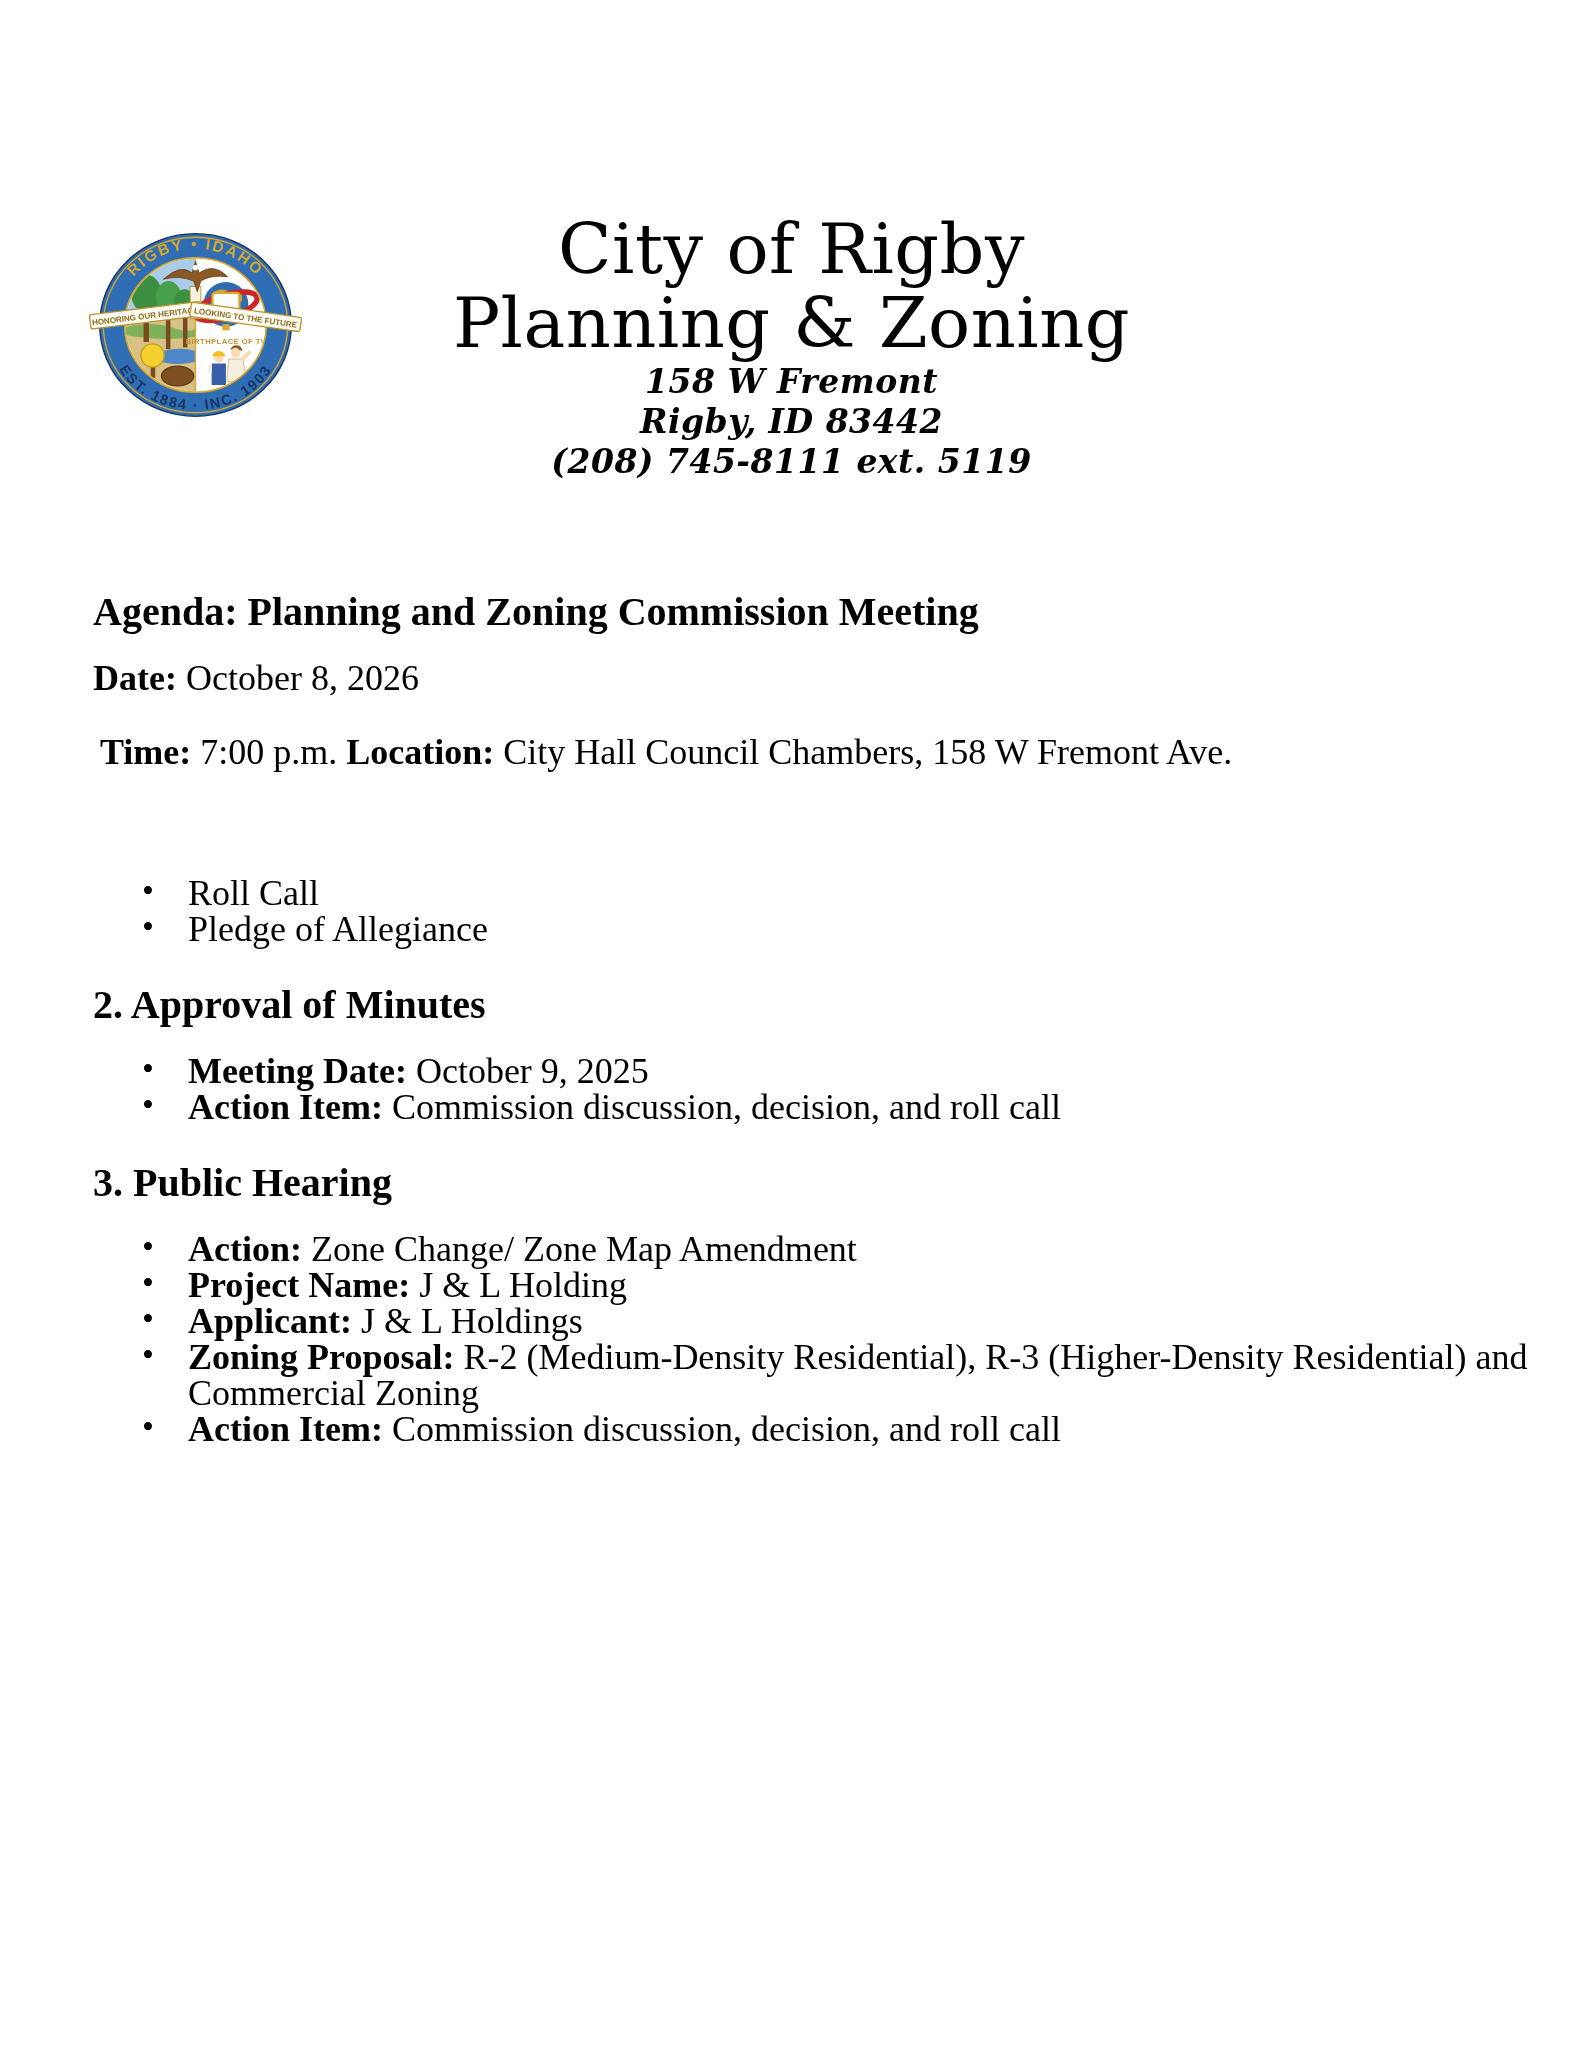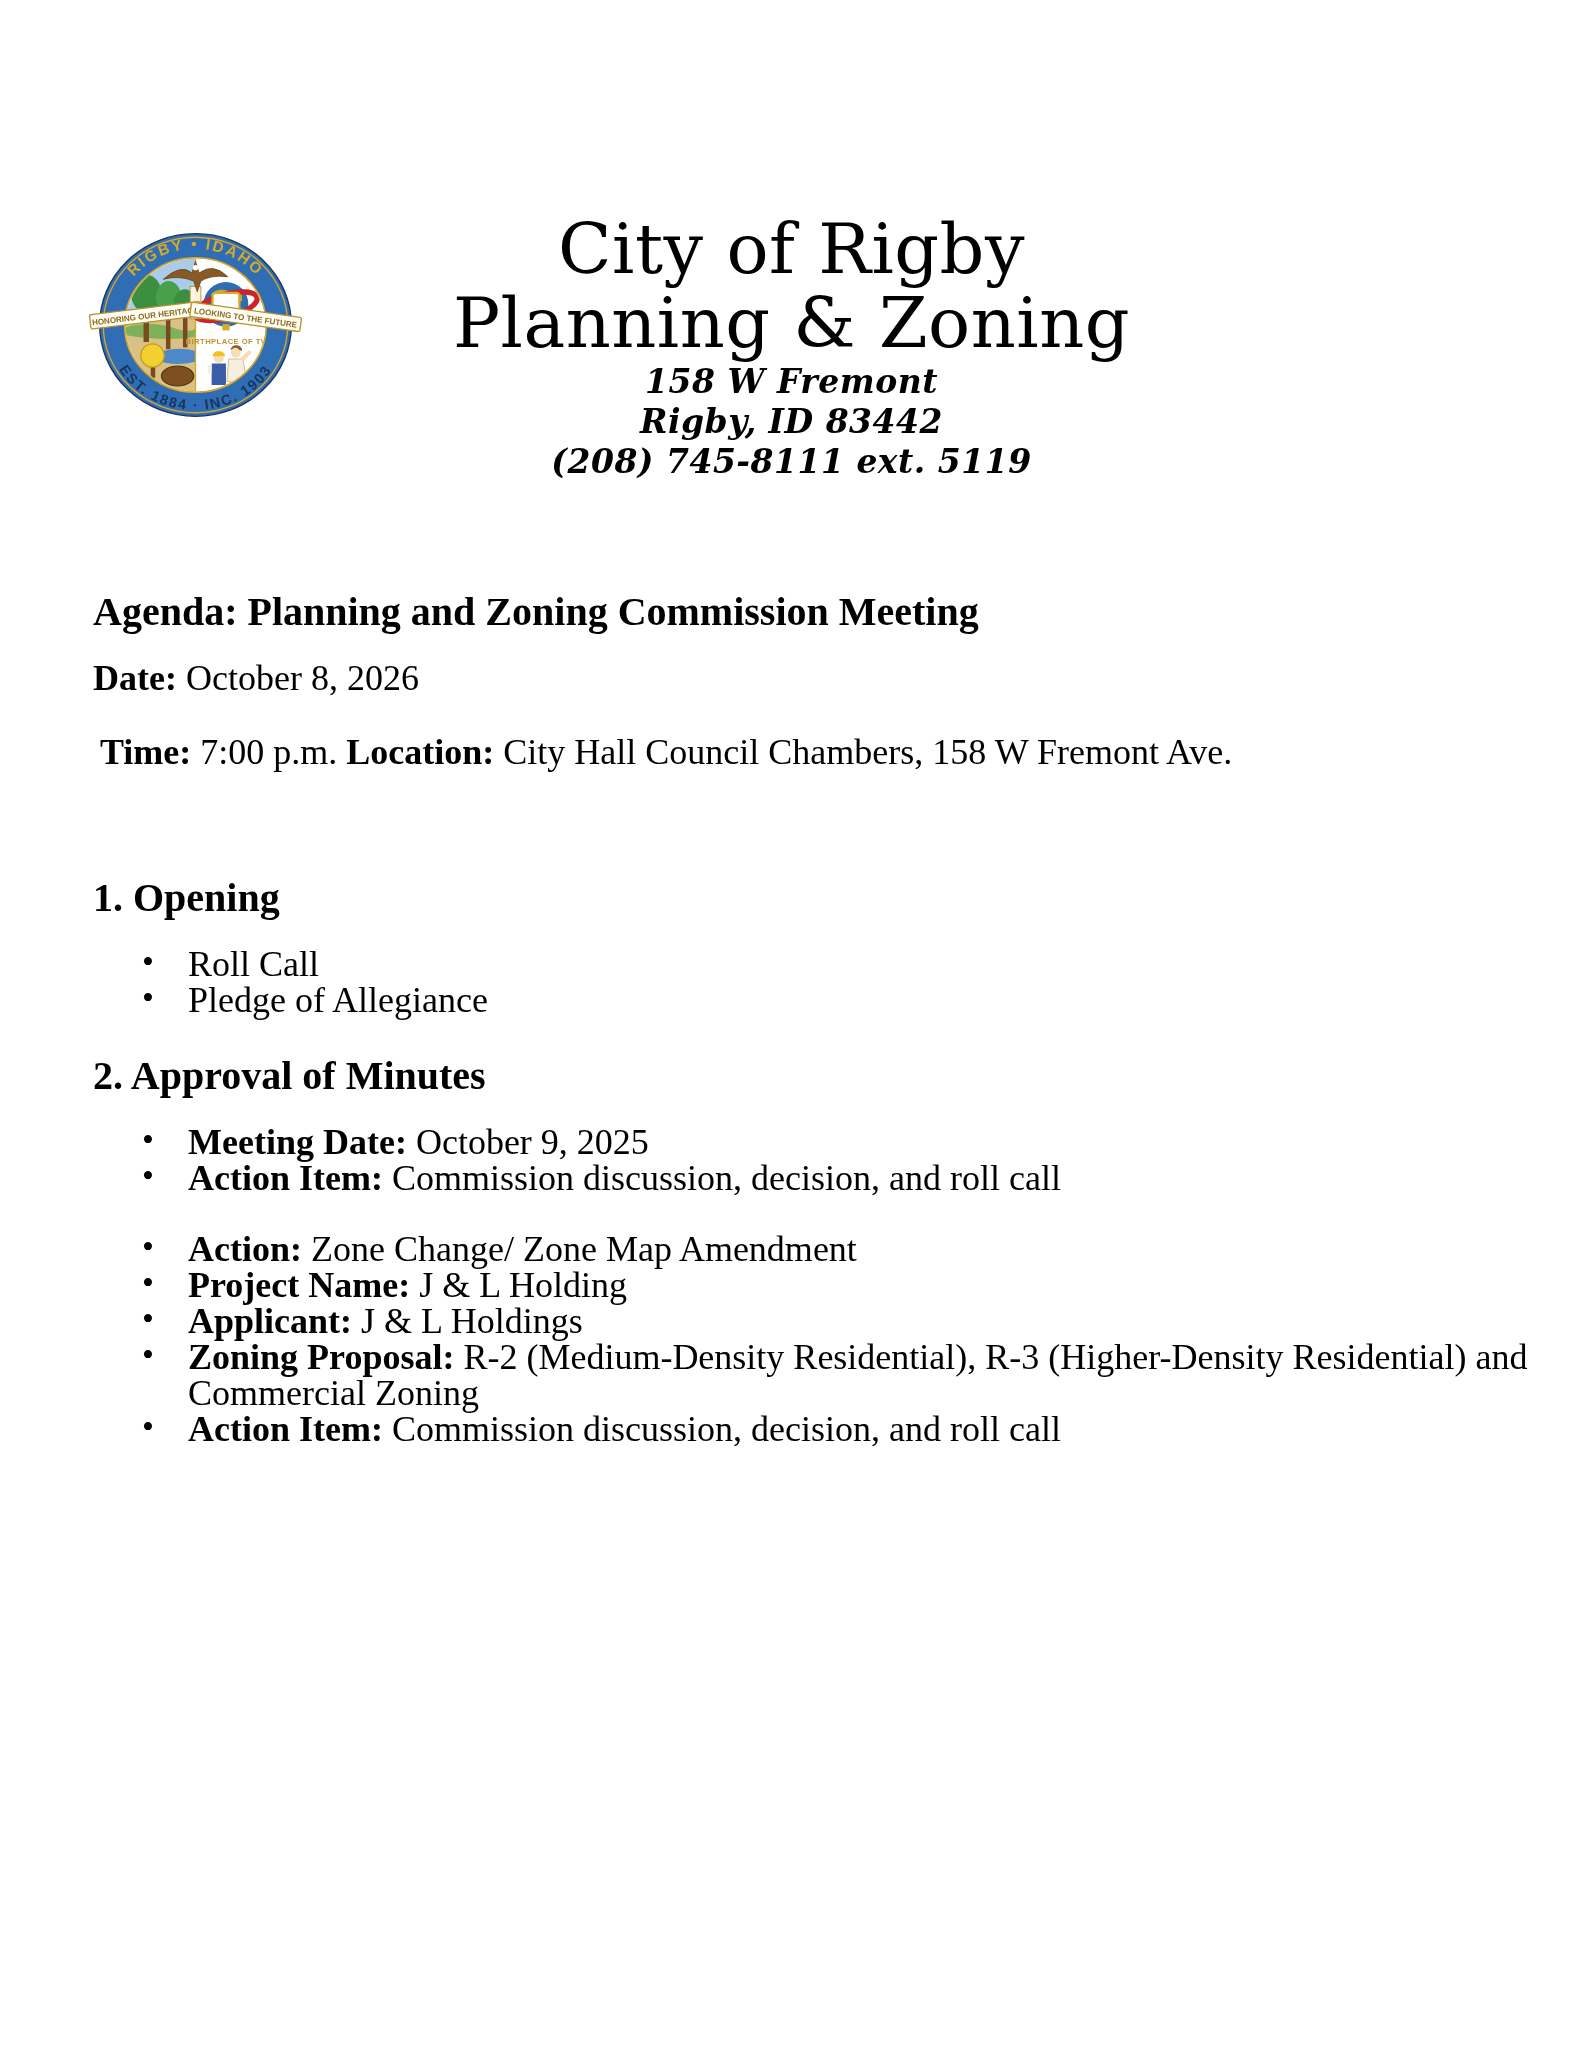--- a/index.html
+++ b/index.html
@@ -168,32 +168,32 @@
   </div>
 
   <div class="content">
 
     <h1 class="agenda-title">Agenda: Planning and Zoning Commission Meeting</h1>
 
     <p class="meta-line"><b>Date:</b><span> October 8, 2026</span></p>
 
     <p class="meta-line time-line"><b>Time:</b><span> 7:00 p.m. </span><b>Location:</b><span> City Hall Council Chambers, 158 W Fremont Ave.</span></p>
 
-    <h2 class="section-heading">1. Opening</h2>
     <div class="bullet-list">
       <div class="bullet-item"><span>Roll Call</span></div>
       <div class="bullet-item"><span>Pledge of Allegiance</span></div>
     </div>
 
     <h2 class="section-heading">2. Approval of Minutes</h2>
     <div class="bullet-list">
       <div class="bullet-item"><b>Meeting Date:</b><span> October 9, 2025</span></div>
       <div class="bullet-item"><b>Action Item:</b><span> Commission discussion, decision, and roll call</span></div>
     </div>
 
+    <h2 class="section-heading">3. Public Hearing</h2>
     <div class="bullet-list">
       <div class="bullet-item"><b>Action:</b><span> Zone Change/ Zone Map Amendment</span></div>
       <div class="bullet-item"><b>Project Name:</b><span> J &amp; L Holding</span></div>
       <div class="bullet-item"><b>Applicant:</b><span> J &amp; L Holdings</span></div>
       <div class="bullet-item"><b>Zoning Proposal:</b><span> R-2 (Medium-Density Residential), R-3 (Higher-Density Residential) and Commercial Zoning</span></div>
       <div class="bullet-item"><b>Action Item:</b><span> Commission discussion, decision, and roll call</span></div>
     </div>
 
   </div>
 </div>

